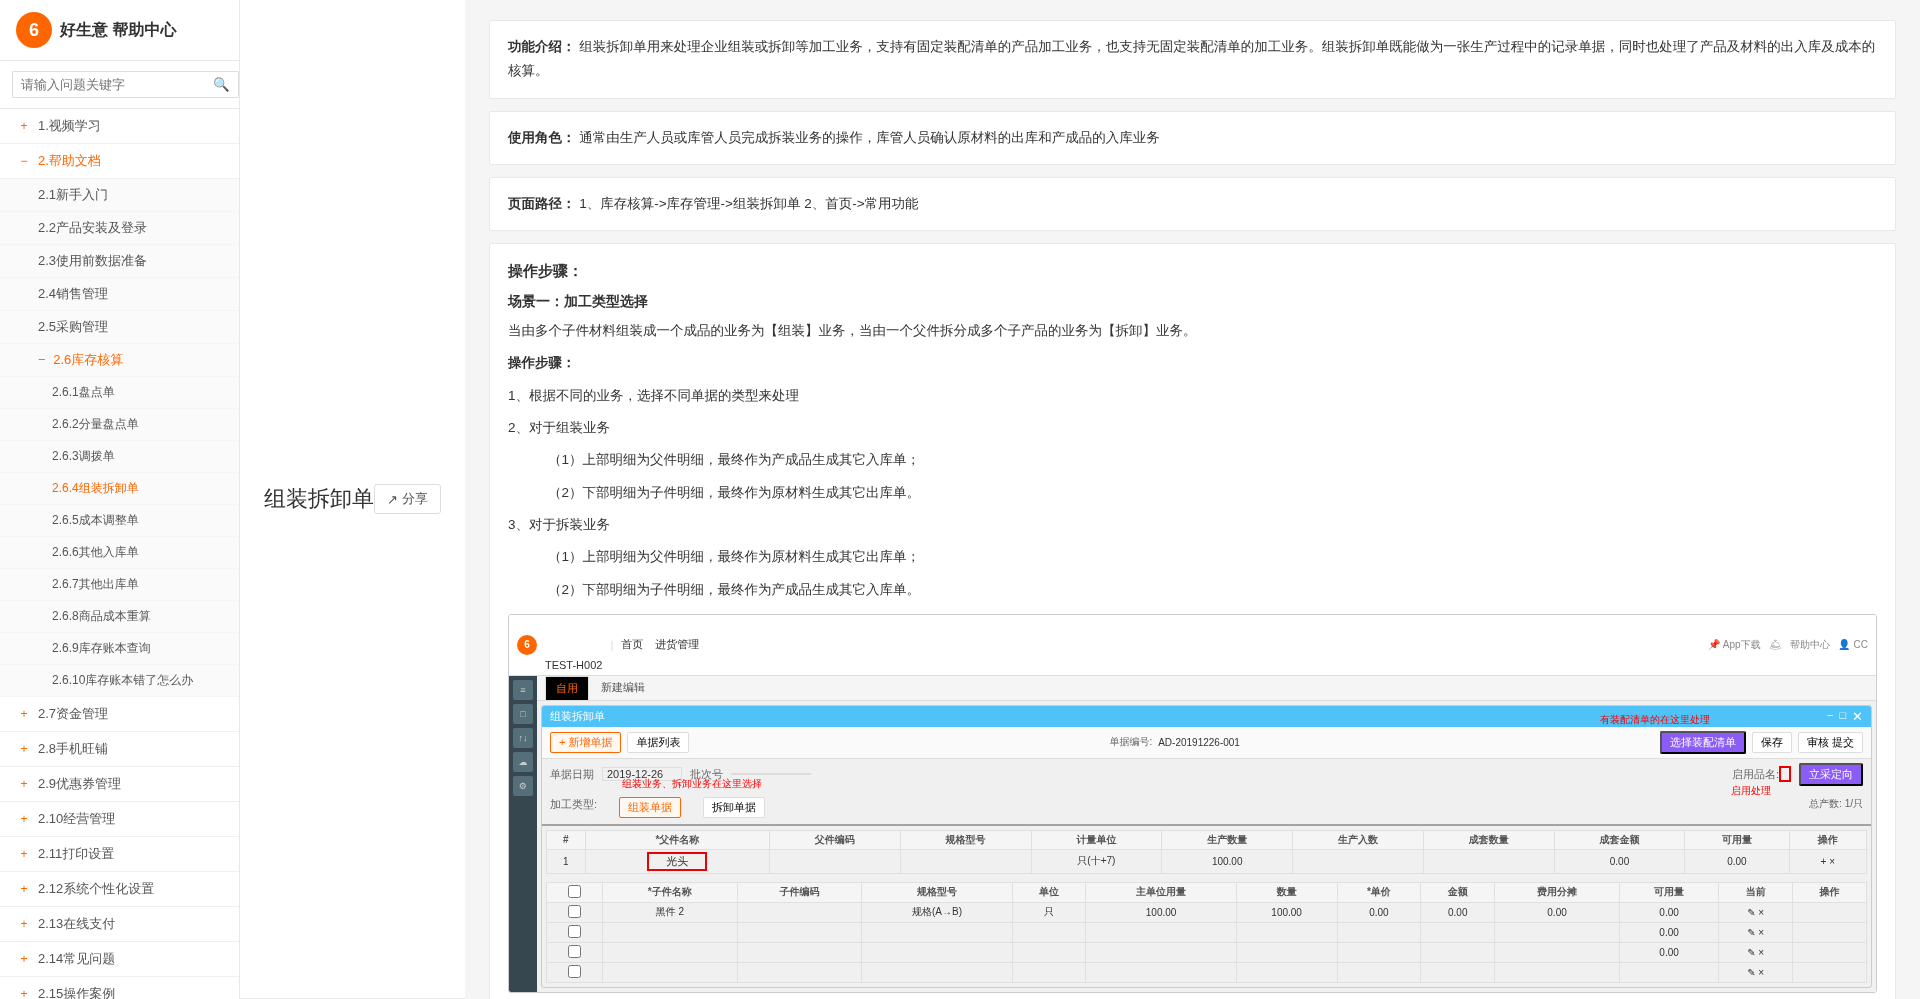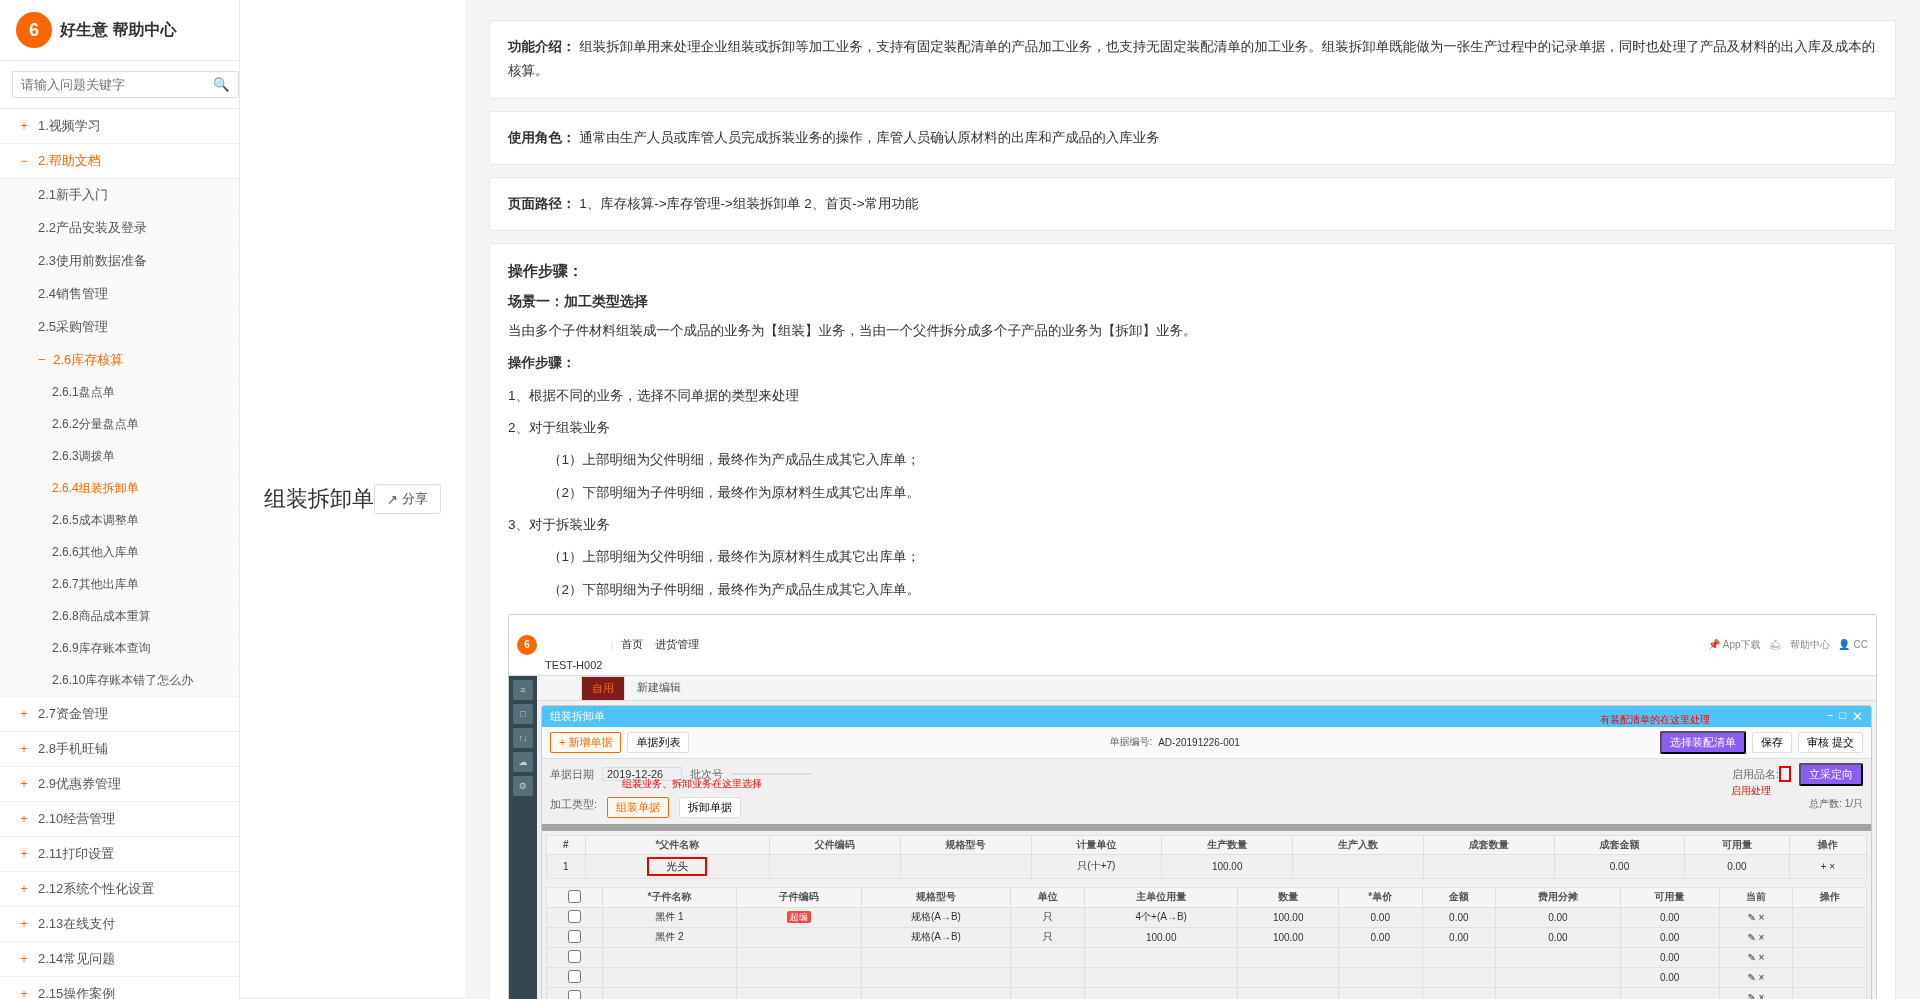--- a/index.html
+++ b/index.html
@@ -280,25 +280,24 @@
     }
 
     .mock-tab {
       padding: 4px 10px;
       font-size: 11px;
       cursor: pointer;
       color: #555;
     }
 
     .mock-tab.active {
-      background: #7f1d1d;
+      background: #000000;
       border: 1px solid #ddd;
       border-bottom: none;
       color: #f60;
-      margin-left: 36px;
     }
 
     .mock-btn-orange {
       background: #8b5cf6;
       color: #fff;
       padding: 2px 8px;
       border-radius: 2px;
       font-size: 11px;
       cursor: pointer;
     }
@@ -367,23 +366,23 @@
     }
 
     .mock-close {
       color: #fff;
       font-size: 13px;
       cursor: pointer;
     }
 
     .type-select-row {
       display: flex;
-      gap: 10px;
+      gap: 22px;
       padding: 6px 8px;
-      border-bottom: 7px solid #a3a3a3;
+      border-bottom: 2px solid #a3a3a3;
     }
 
     .type-btn {
       border: 1px solid #ddd;
       padding: 2px 8px;
       font-size: 11px;
       cursor: pointer;
       background: #fff;
       border-radius: 2px;
     }
@@ -734,40 +733,20 @@
                           <th>金额</th>
                           <th>费用分摊</th>
                           <th>可用量</th>
                           <th>当前</th>
                           <th>操作</th>
                         </tr>
                       </thead>
                       <tbody>
                         <tr>
                           <td><input type="checkbox" style=""></td>
-                          <td>黑件 1</td>
-                          <td>
-                            <span style="background:#f44;color:#fff;padding:1px 3px;font-size:9px;border-radius:2px;">超编</span>
-                          </td>
-                          <td>规格(A→B)</td>
-                          <td>只</td>
-                          <td>4个+(A→B)</td>
-                          <td>100.00</td>
-                          <td>0.00</td>
-                          <td>0.00</td>
-                          <td>0.00</td>
-                          <td>0.00</td>
-                          <td>
-                            <span>✎</span>
-                            <span>×</span>
-                          </td>
-                          <td></td>
-                        </tr>
-                        <tr>
-                          <td><input type="checkbox" style=""></td>
                           <td>黑件 2</td>
                           <td></td>
                           <td>规格(A→B)</td>
                           <td>只</td>
                           <td>100.00</td>
                           <td>100.00</td>
                           <td>0.00</td>
                           <td>0.00</td>
                           <td>0.00</td>
                           <td>0.00</td>

